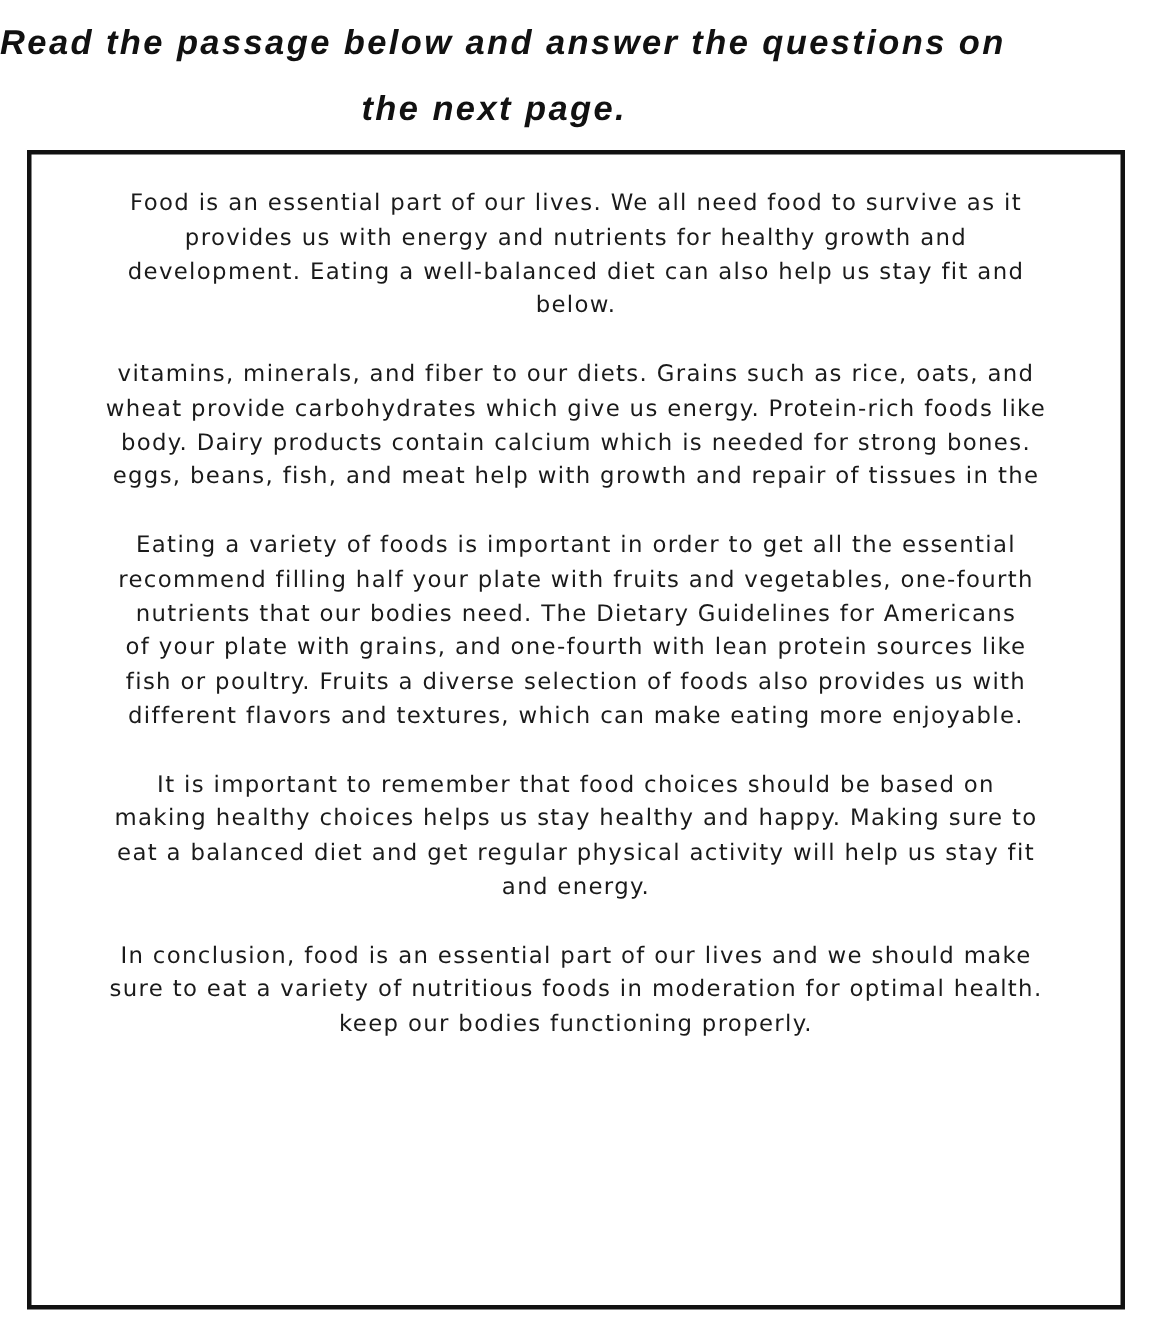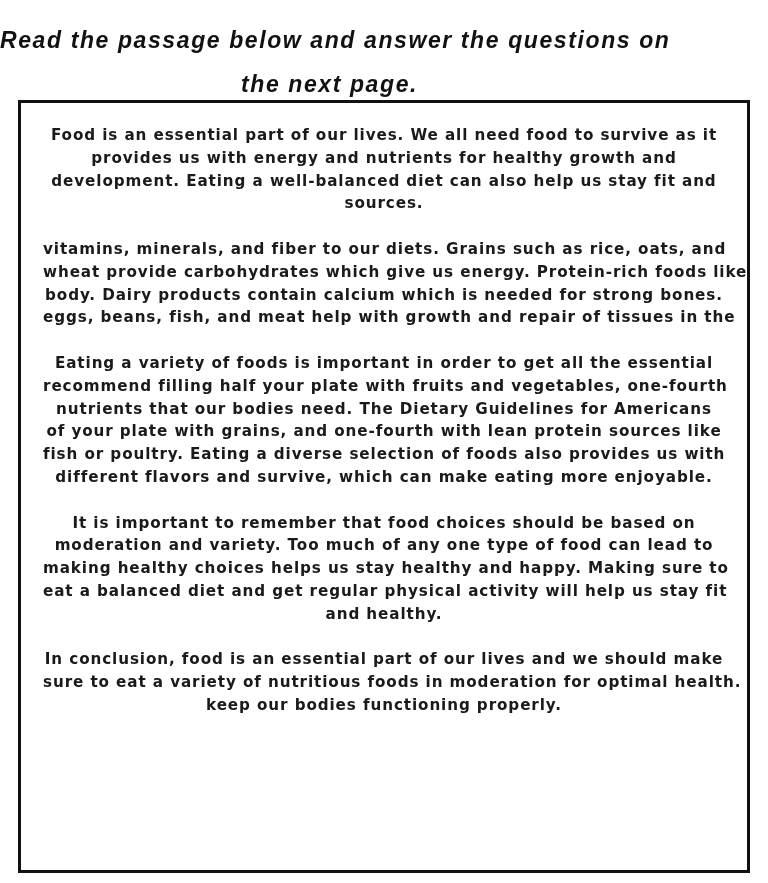--- a/index.html
+++ b/index.html
@@ -10,21 +10,21 @@
     body {
       width: 768px;
       height: 883px;
       position: relative;
       overflow: hidden;
       color: #111111;
     }
     .heading {
       position: absolute;
       left: 0;
-      top: 18px;
+      top: 6px;
       width: 659px;
       text-align: center;
       font-family: "Liberation Sans", sans-serif;
       font-weight: bold;
       font-style: italic;
       font-size: 23px;
       line-height: 44px;
       letter-spacing: 1.6px;
       color: #111111;
     }
@@ -45,21 +45,20 @@
       text-align: center;
       font-family: "DejaVu Sans", sans-serif;
       font-size: 15.2px;
       line-height: 22.8px;
       letter-spacing: 0.9px;
       color: #1a1a1a;
     }
     .paragraph {
       margin: 0 0 22.8px 0;
       padding: 0 22px;
-      font-weight: bold;
     }
     .line {
       display: block;
       white-space: nowrap;
     }
   </style>
 </head>
 <body>
 
 <div class="heading">
@@ -67,45 +66,44 @@
   <span class="line">the next page.</span>
 </div>
 
 <div class="passage-box">
   <div class="passage">
 
     <p class="paragraph">
       <span class="line">Food is an essential part of our lives. We all need food to survive as it</span>
       <span class="line">provides us with energy and nutrients for healthy growth and</span>
       <span class="line">development. Eating a well-balanced diet can also help us stay fit and</span>
-      <span class="line">sources.</span>
+      <span class="line">below.</span>
     </p>
 
     <p class="paragraph">
       <span class="line">vitamins, minerals, and fiber to our diets. Grains such as rice, oats, and</span>
       <span class="line">wheat provide carbohydrates which give us energy. Protein-rich foods like</span>
       <span class="line">body. Dairy products contain calcium which is needed for strong bones.</span>
       <span class="line">eggs, beans, fish, and meat help with growth and repair of tissues in the</span>
     </p>
 
     <p class="paragraph">
       <span class="line">Eating a variety of foods is important in order to get all the essential</span>
       <span class="line">recommend filling half your plate with fruits and vegetables, one-fourth</span>
       <span class="line">nutrients that our bodies need. The Dietary Guidelines for Americans</span>
       <span class="line">of your plate with grains, and one-fourth with lean protein sources like</span>
-      <span class="line">fish or poultry. Eating a diverse selection of foods also provides us with</span>
-      <span class="line">different flavors and survive, which can make eating more enjoyable.</span>
+      <span class="line">fish or poultry. Fruits a diverse selection of foods also provides us with</span>
+      <span class="line">different flavors and textures, which can make eating more enjoyable.</span>
     </p>
 
     <p class="paragraph">
       <span class="line">It is important to remember that food choices should be based on</span>
-      <span class="line">moderation and variety. Too much of any one type of food can lead to</span>
       <span class="line">making healthy choices helps us stay healthy and happy. Making sure to</span>
       <span class="line">eat a balanced diet and get regular physical activity will help us stay fit</span>
-      <span class="line">and healthy.</span>
+      <span class="line">and energy.</span>
     </p>
 
     <p class="paragraph">
       <span class="line">In conclusion, food is an essential part of our lives and we should make</span>
       <span class="line">sure to eat a variety of nutritious foods in moderation for optimal health.</span>
       <span class="line">keep our bodies functioning properly.</span>
     </p>
 
   </div>
 </div>

